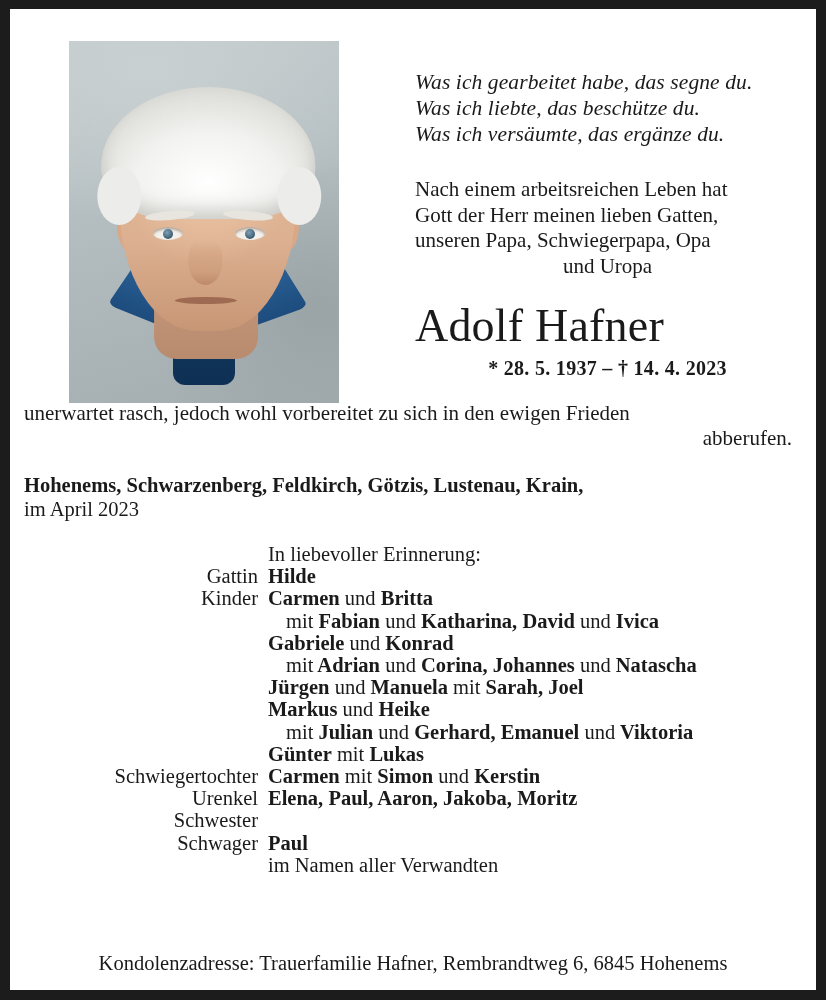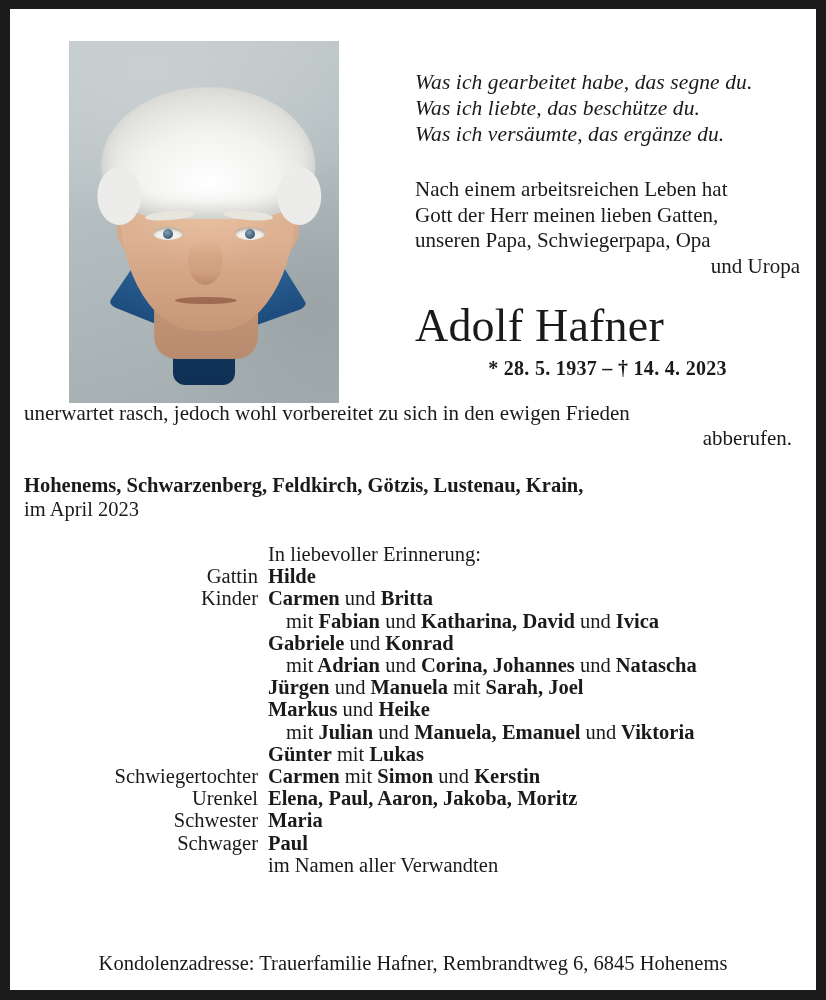--- a/index.html
+++ b/index.html
@@ -225,21 +225,21 @@
     font-size: 21.5px;
     line-height: 26px;
     letter-spacing: 0.1px;
   }
   .intro {
     margin-top: 30px;
     font-size: 21px;
     line-height: 25.5px;
     text-align: justify;
   }
-  .intro .last-line { text-align: right; }
+  .intro .last-line { text-align: center; }
 
   .deceased-name {
     margin-top: 22px;
     text-align: left;
     font-size: 46px;
     line-height: 50px;
     letter-spacing: 0.2px;
   }
   .life-dates {
     margin-top: 6px;
@@ -394,37 +394,36 @@
             <div class="fam-row">
               <div class="fam-label"></div>
               <div class="fam-value"><span>Jürgen</span><span class="reg"> und</span><span> Manuela</span><span class="reg"> mit</span><span> Sarah,</span><span> Joel</span></div>
             </div>
             <div class="fam-row">
               <div class="fam-label"></div>
               <div class="fam-value"><span>Markus</span><span class="reg"> und</span><span> Heike</span></div>
             </div>
             <div class="fam-row">
               <div class="fam-label"></div>
-              <div class="fam-value indent"><span class="reg">mit</span><span> Julian</span><span class="reg"> und</span><span> Manuela,</span><span> Emanuel</span><span class="reg"> und</span><span> Viktoria</span></div>
+              <div class="fam-value indent"><span class="reg">mit</span><span> Julian</span><span class="reg"> und</span><span> Gerhard,</span><span> Emanuel</span><span class="reg"> und</span><span> Viktoria</span></div>
             </div>
             <div class="fam-row">
               <div class="fam-label"></div>
               <div class="fam-value"><span>Günter</span><span class="reg"> mit</span><span> Lukas</span></div>
             </div>
             <div class="fam-row">
               <div class="fam-label">Schwiegertochter</div>
               <div class="fam-value"><span>Carmen</span><span class="reg"> mit</span><span> Simon</span><span class="reg"> und</span><span> Kerstin</span></div>
             </div>
             <div class="fam-row">
               <div class="fam-label">Urenkel</div>
               <div class="fam-value"><span>Elena,</span><span> Paul,</span><span> Aaron,</span><span> Jakoba,</span><span> Moritz</span></div>
             </div>
             <div class="fam-row">
               <div class="fam-label">Schwester</div>
-              <div class="fam-value"><span>Maria</span></div>
             </div>
             <div class="fam-row">
               <div class="fam-label">Schwager</div>
               <div class="fam-value"><span>Paul</span></div>
             </div>
             <div class="fam-row">
               <div class="fam-label"></div>
               <div class="fam-value plain">im Namen aller Verwandten</div>
             </div>
           </div>

